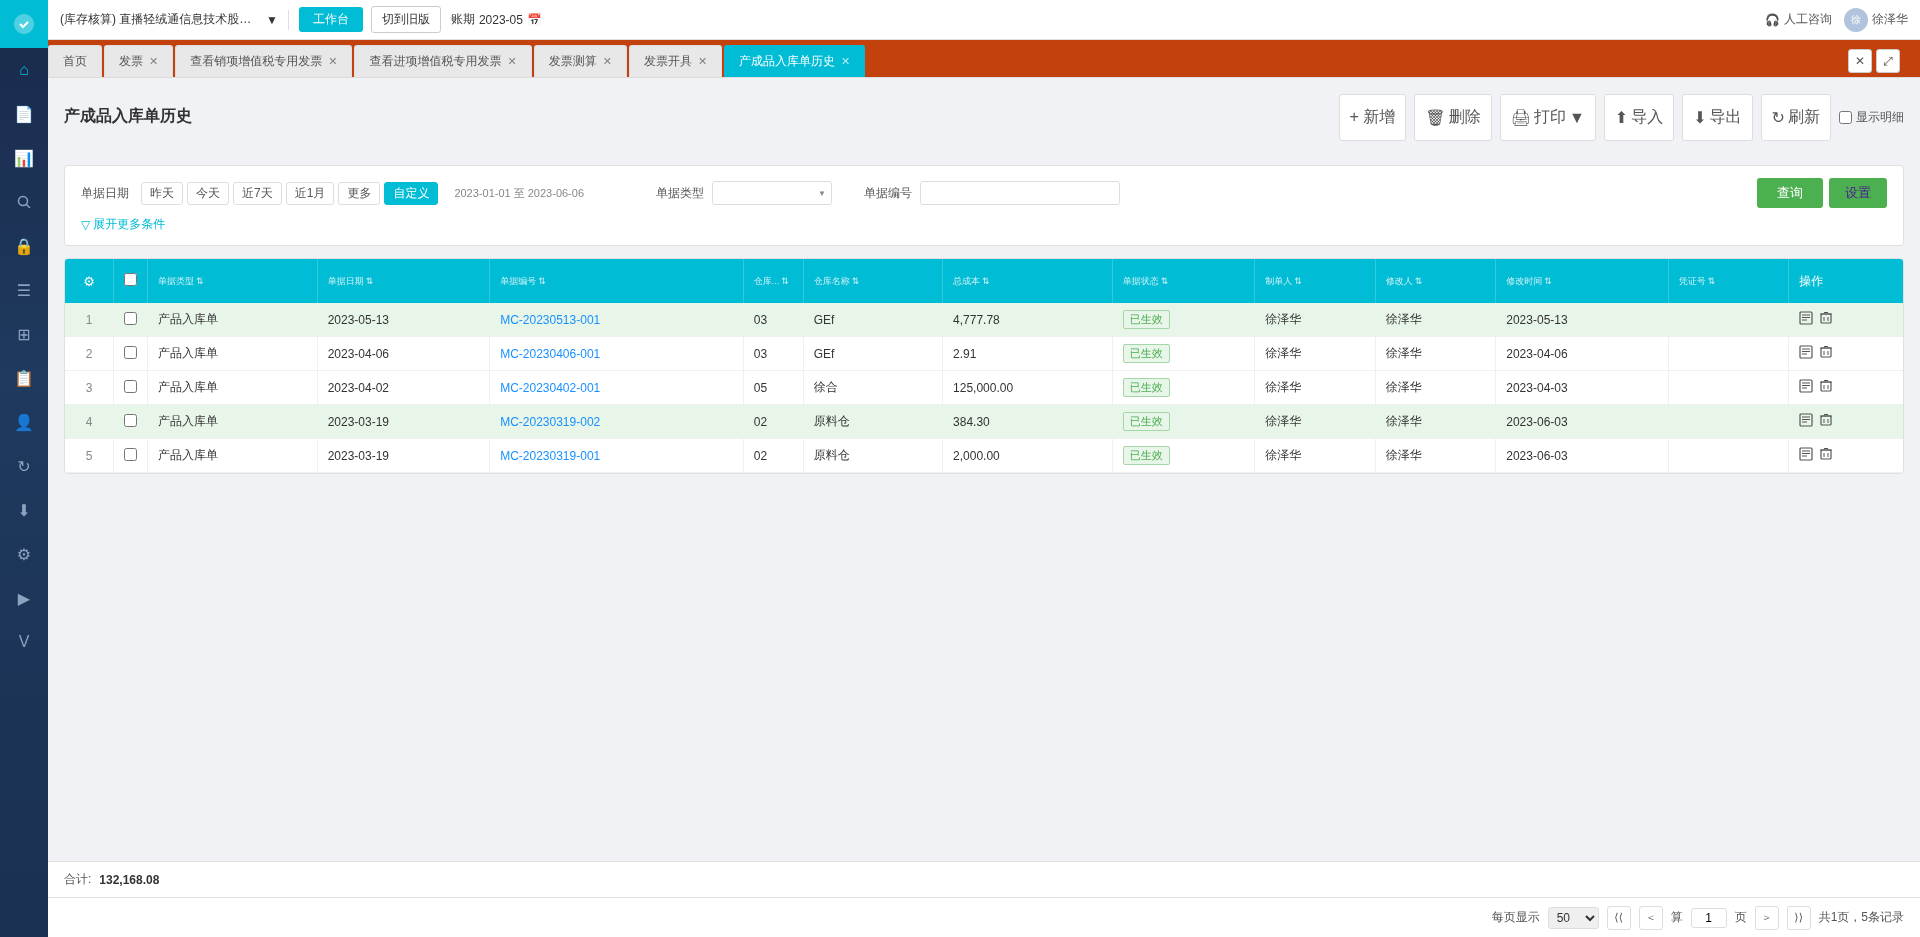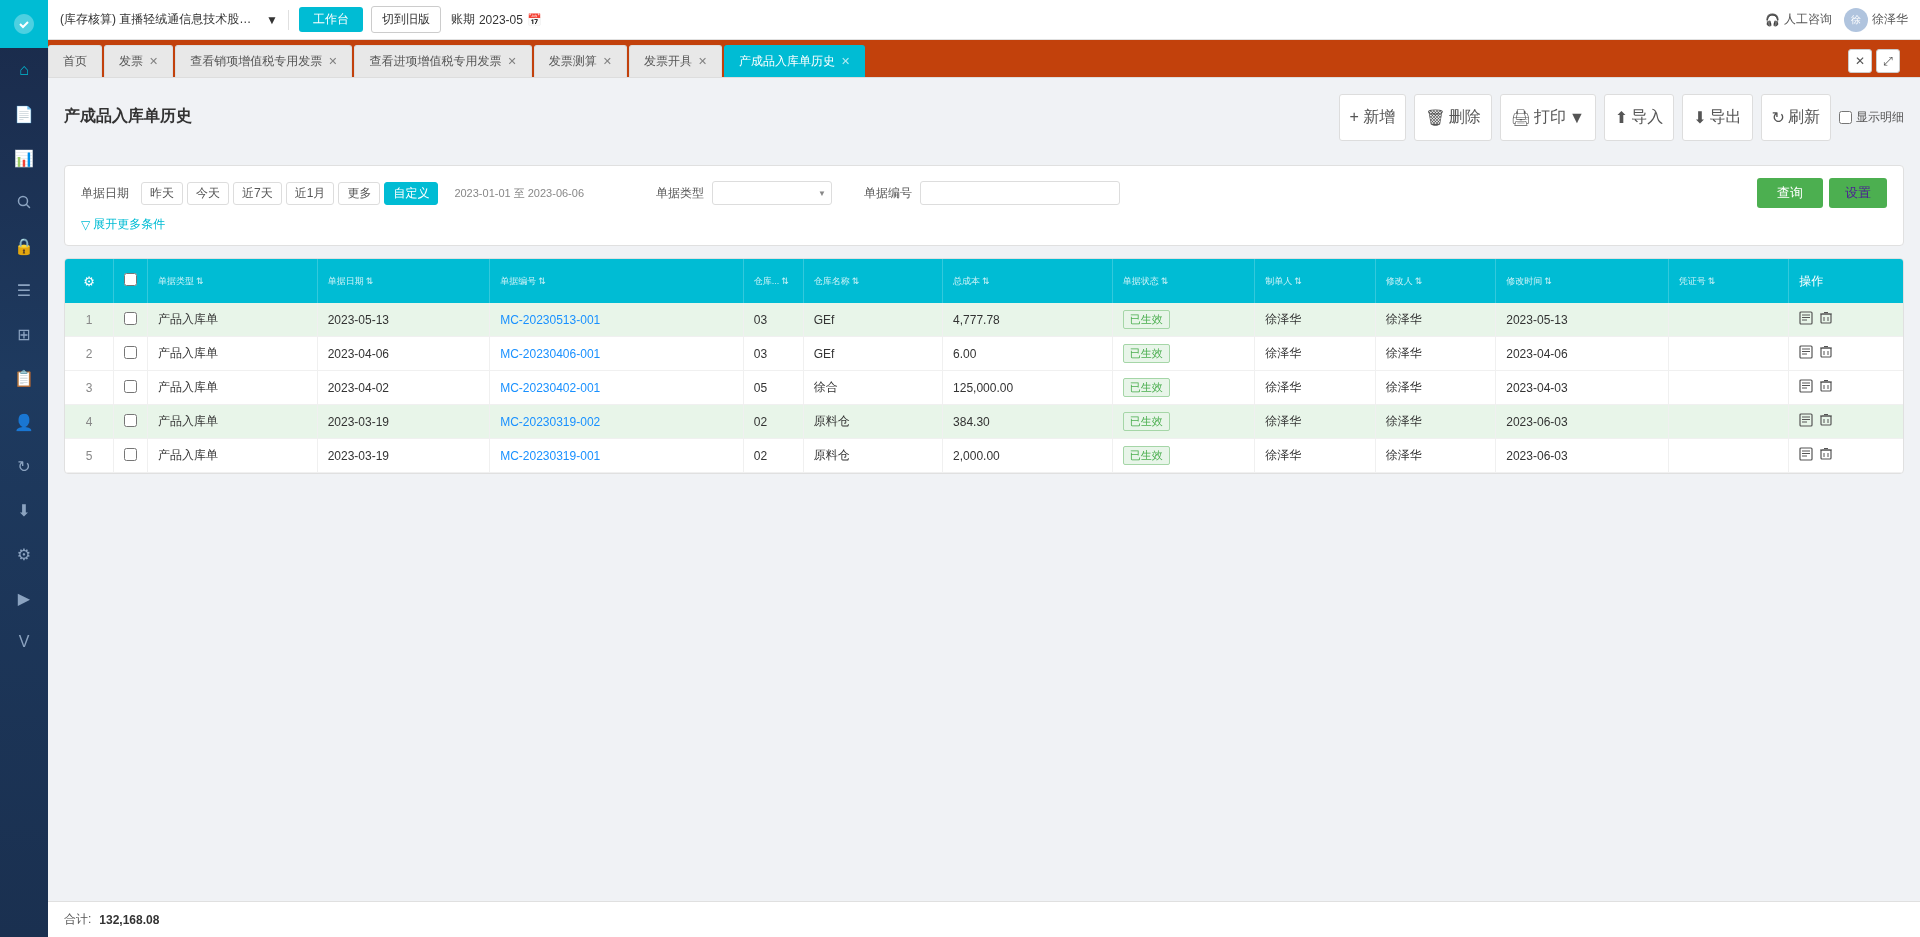--- a/index.html
+++ b/index.html
@@ -770,21 +770,21 @@
     <td class="checkbox-cell">
       <input type="checkbox" style="">
     </td>
     <td>产品入库单</td>
     <td>2023-04-06</td>
     <td>
       <a class="link-text" href="#">MC-20230406-001</a>
     </td>
     <td>03</td>
     <td>GEf</td>
-    <td>6.00</td>
+    <td>2.91</td>
     <td>
       <span class="status-badge status-active">已生效</span>
     </td>
     <td>徐泽华</td>
     <td>徐泽华</td>
     <td>2023-04-06</td>
     <td></td>
     <td>
       <div class="action-icons">
         <span class="action-icon" title="编辑">
@@ -937,14 +937,30 @@
       </table>
     </div>
 
   </div>
 
   <div class="footer-bar">
     <span class="footer-total-label">合计:</span>
     <span class="footer-total-value">132,168.08</span>
   </div>
 
+  <div class="pagination-bar">
+    <span>每页显示</span>
+    <select class="page-size-select">
+      <option value="50">50</option>
+      <option value="100">100</option>
+      <option value="200">200</option>
+    </select>
+    <div class="page-nav-btn">⟨⟨</div>
+    <div class="page-nav-btn">＜</div>
+    <span>算</span>
+    <input class="page-input" type="text" value="1" style="">
+    <span>页</span>
+    <div class="page-nav-btn">＞</div>
+    <div class="page-nav-btn">⟩⟩</div>
+    <span class="page-info">共1页，5条记录</span>
+  </div>
 
 </div>
 
 </body></html>

